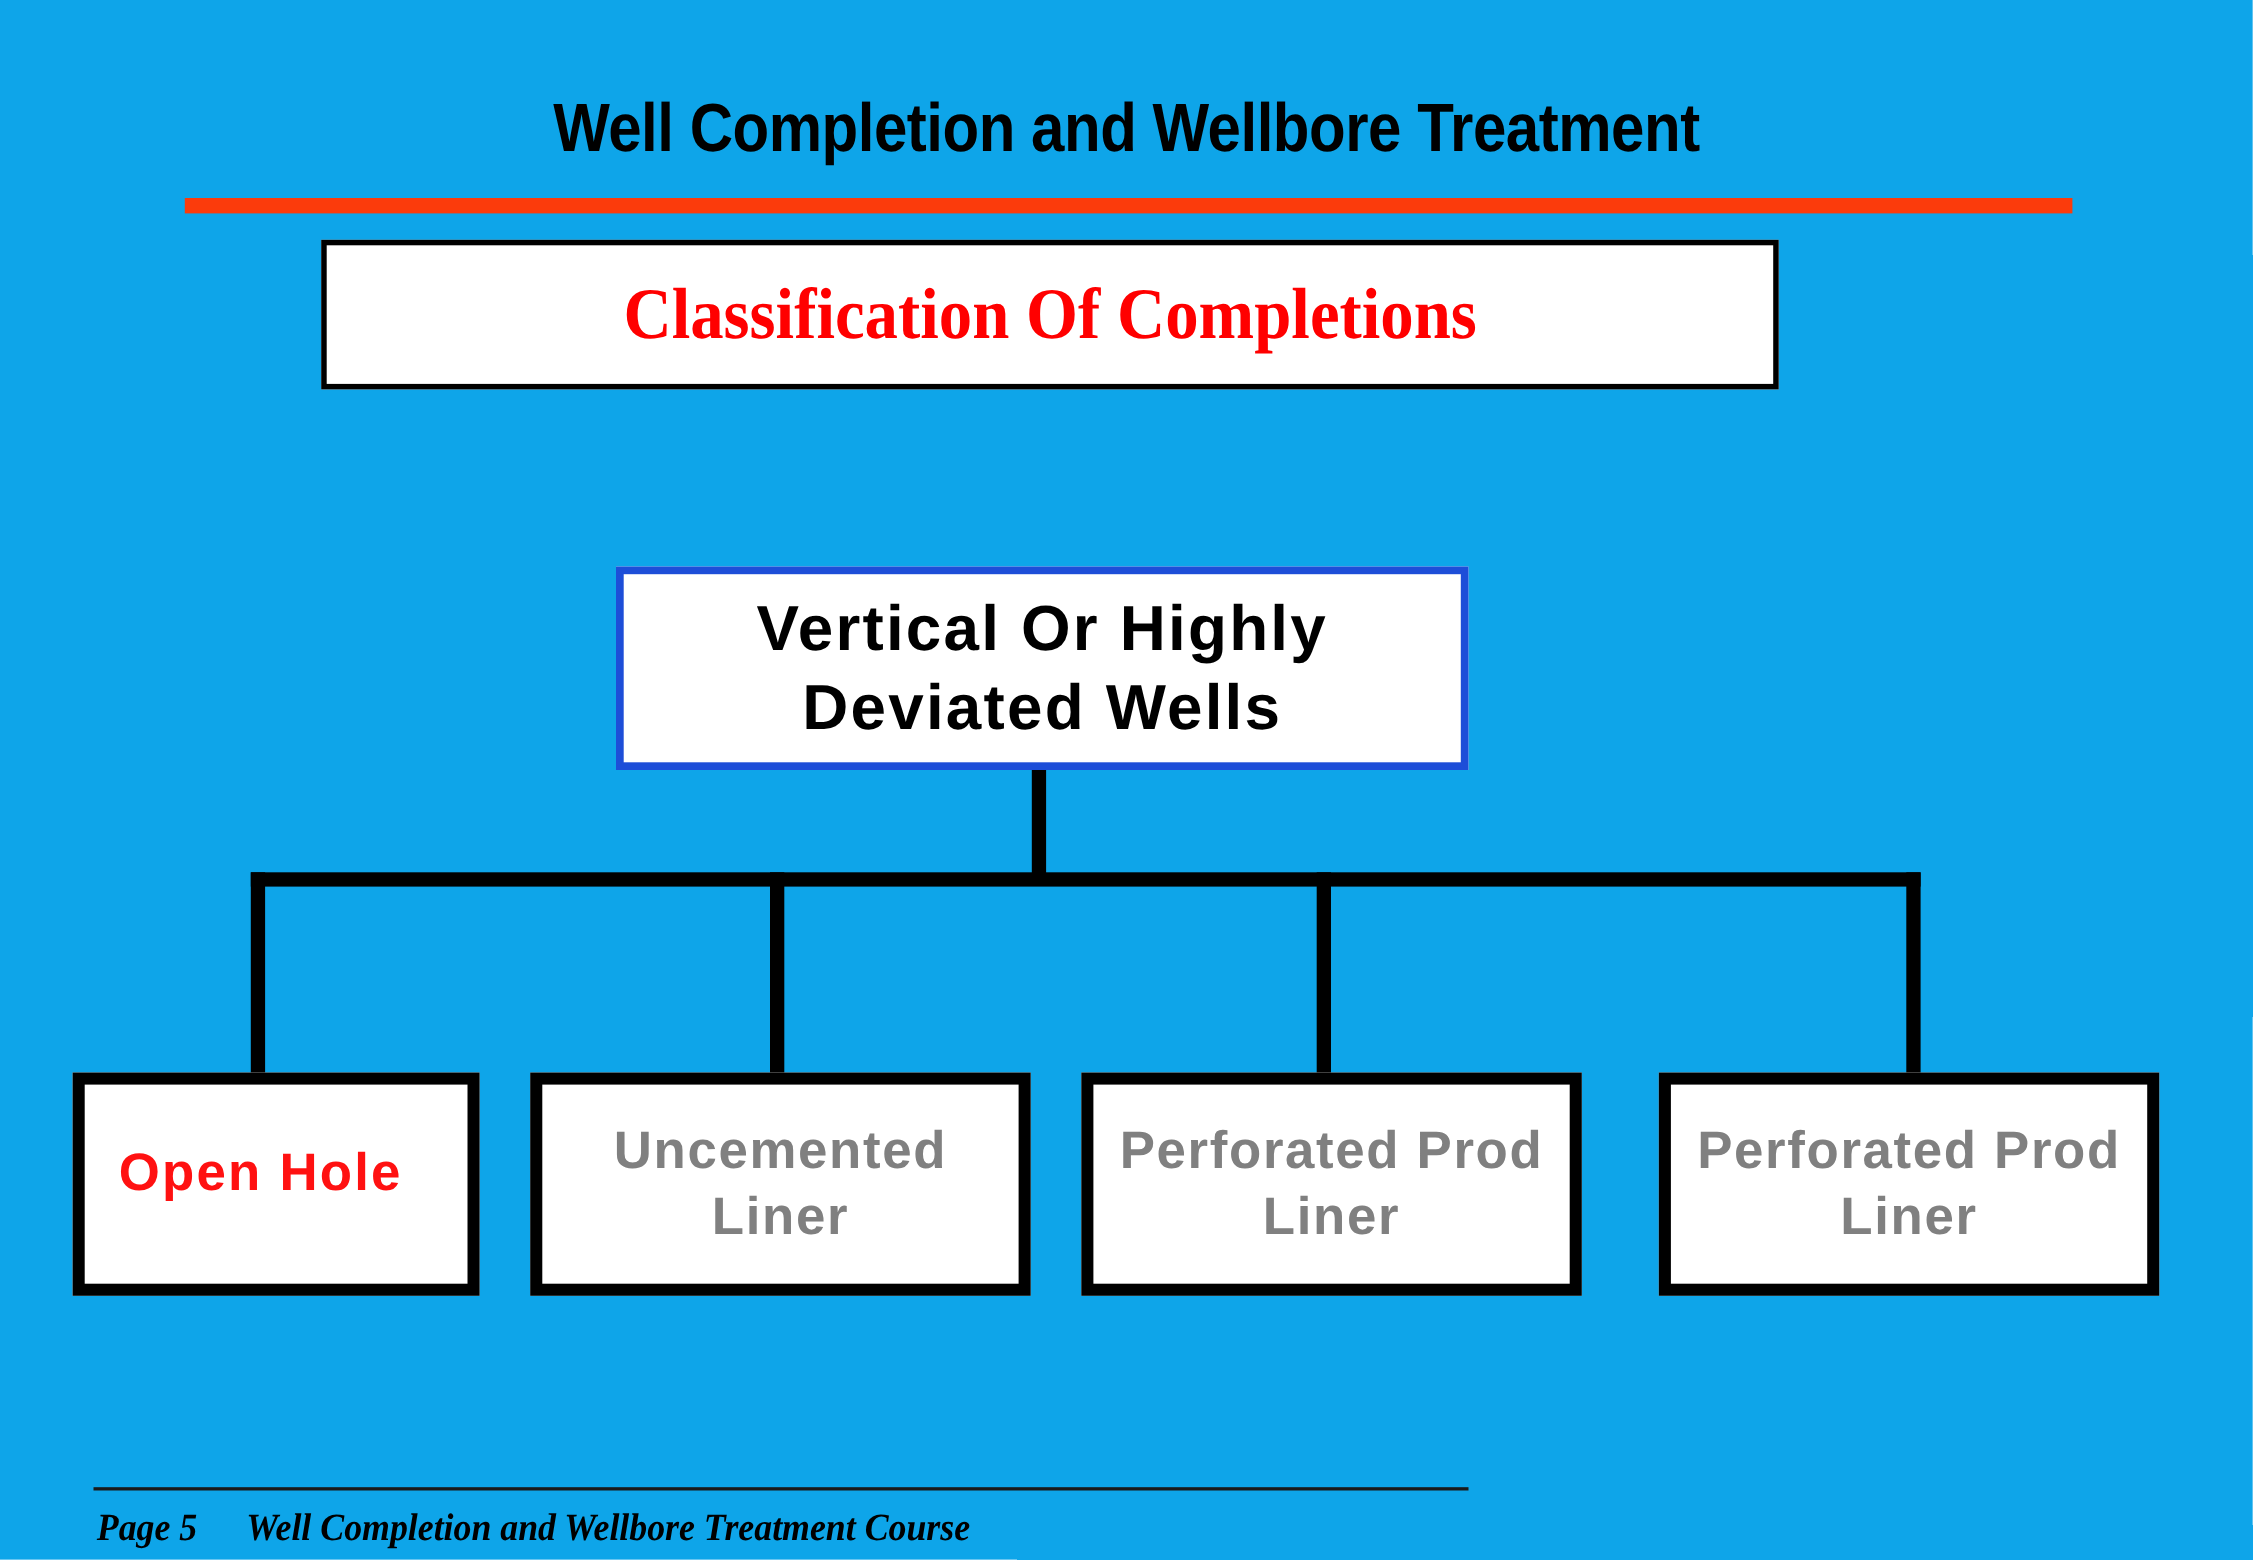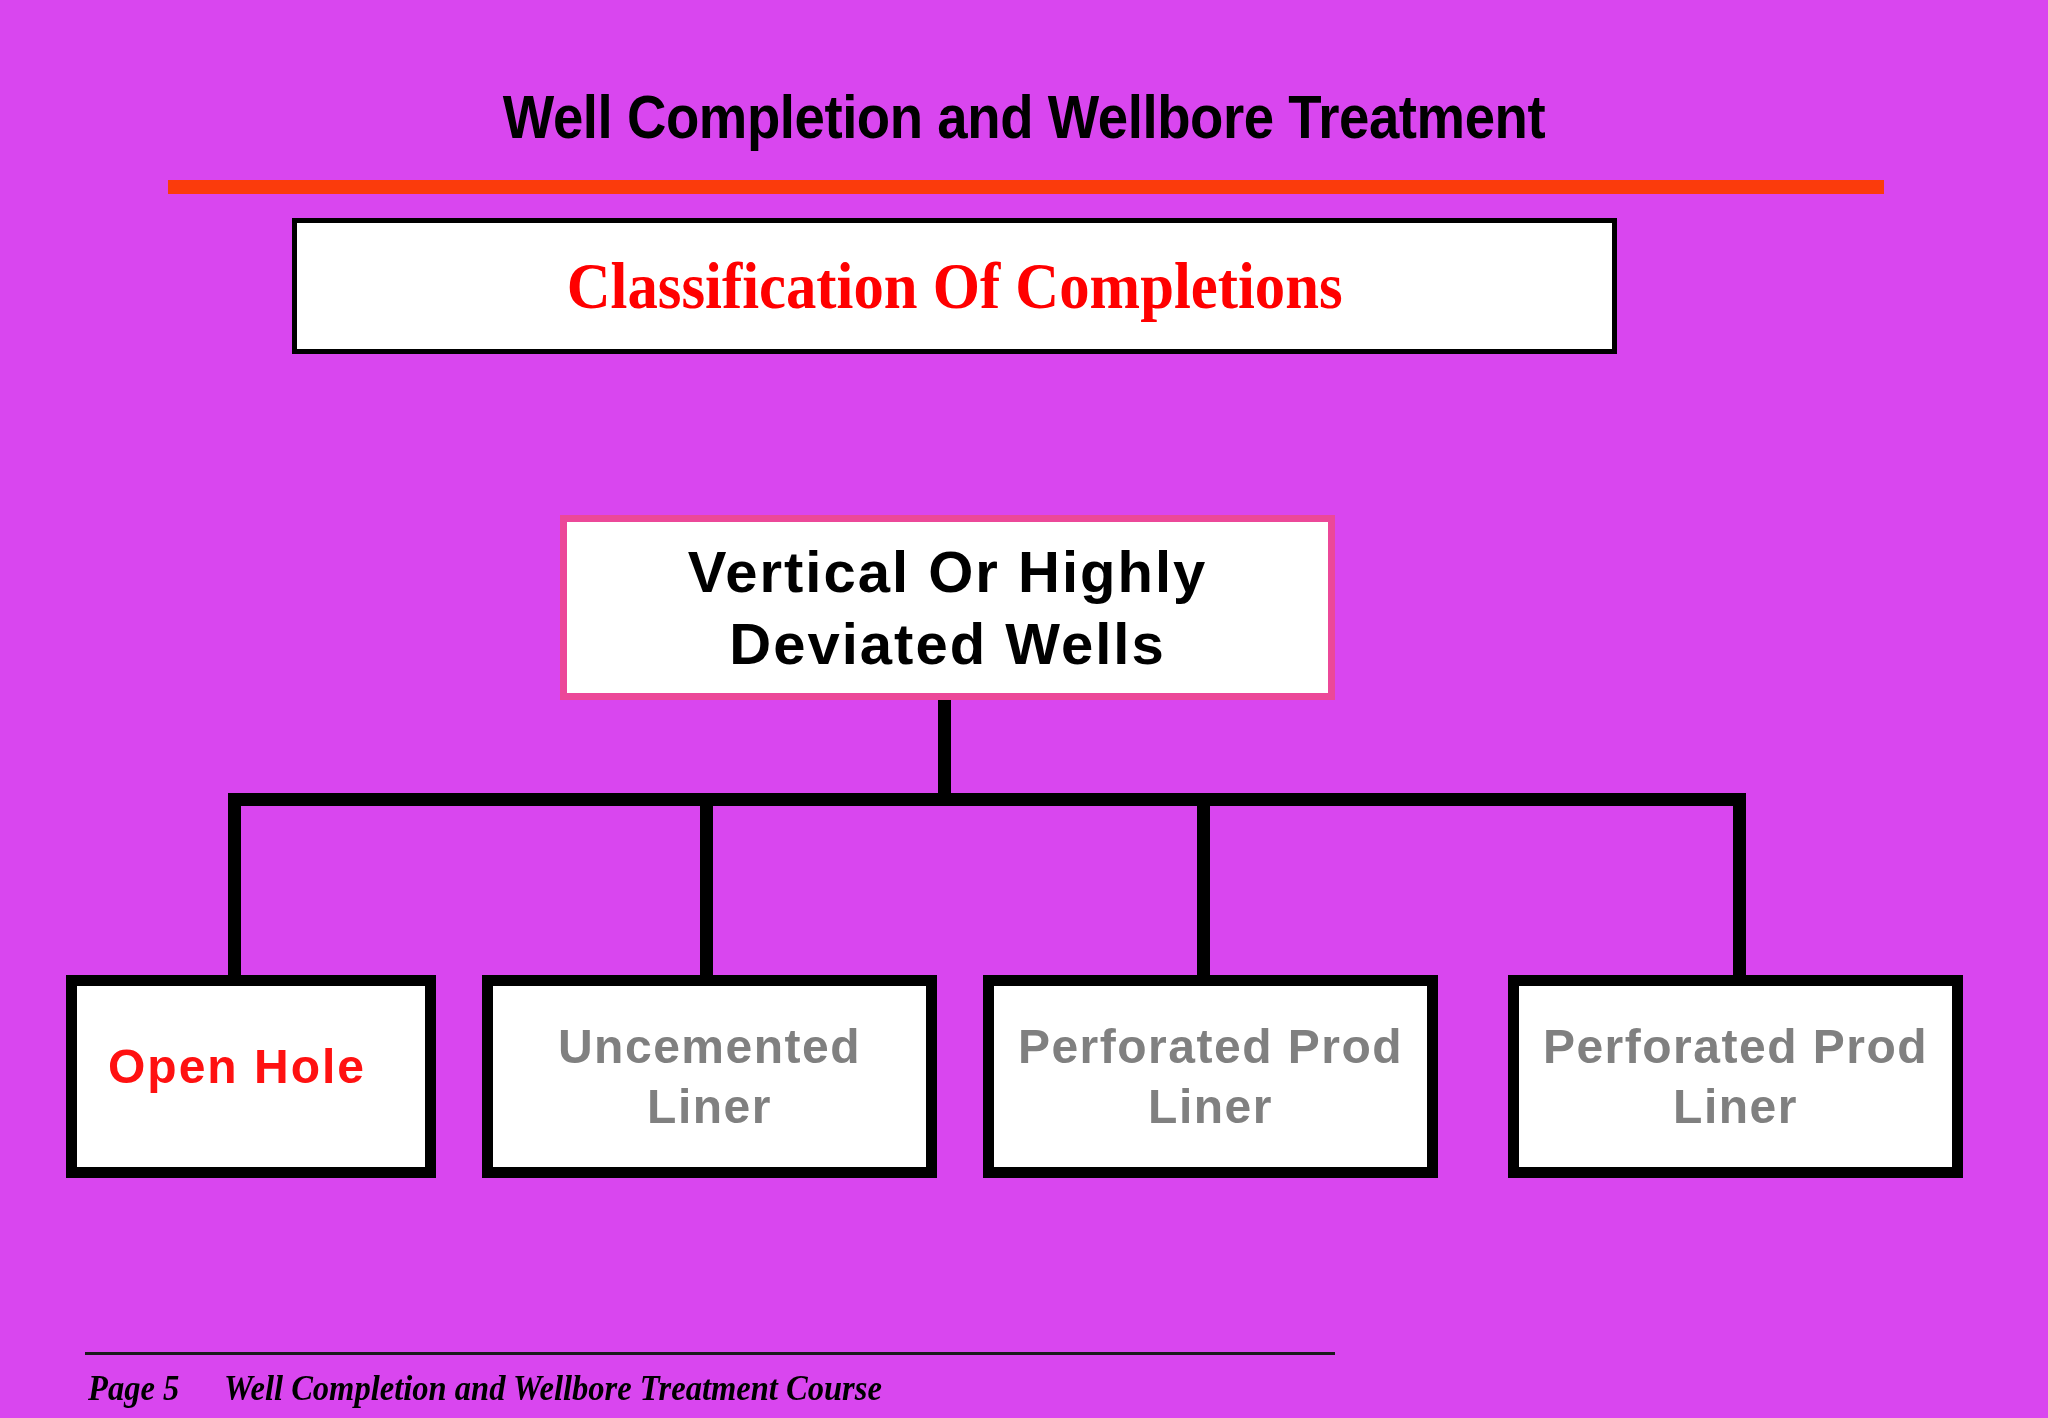--- a/index.html
+++ b/index.html
@@ -12,21 +12,21 @@
     height: 1418px;
     position: relative;
     overflow: hidden;
     font-family: "Liberation Sans", sans-serif;
     -webkit-font-smoothing: antialiased;
   }
 
   .slide {
     position: absolute;
     inset: 0;
-    background: #d946ef;
+    background: #0ea5e9;
   }
 
   
   .slide-title {
     position: absolute;
     left: 0;
     top: 82px;
     width: 2048px;
     text-align: center;
     font-family: "Liberation Sans", sans-serif;
@@ -75,21 +75,21 @@
     white-space: nowrap;
   }
 
   
   .root-box {
     position: absolute;
     left: 560px;
     top: 515px;
     width: 775px;
     height: 185px;
-    border: 7px solid #ec4899;
+    border: 7px solid #1d4ed8;
     background: #ffffff;
     box-sizing: border-box;
     display: flex;
     flex-direction: column;
     align-items: center;
     justify-content: center;
   }
   .root-box-line {
     font-family: "Liberation Sans", sans-serif;
     font-weight: bold;

